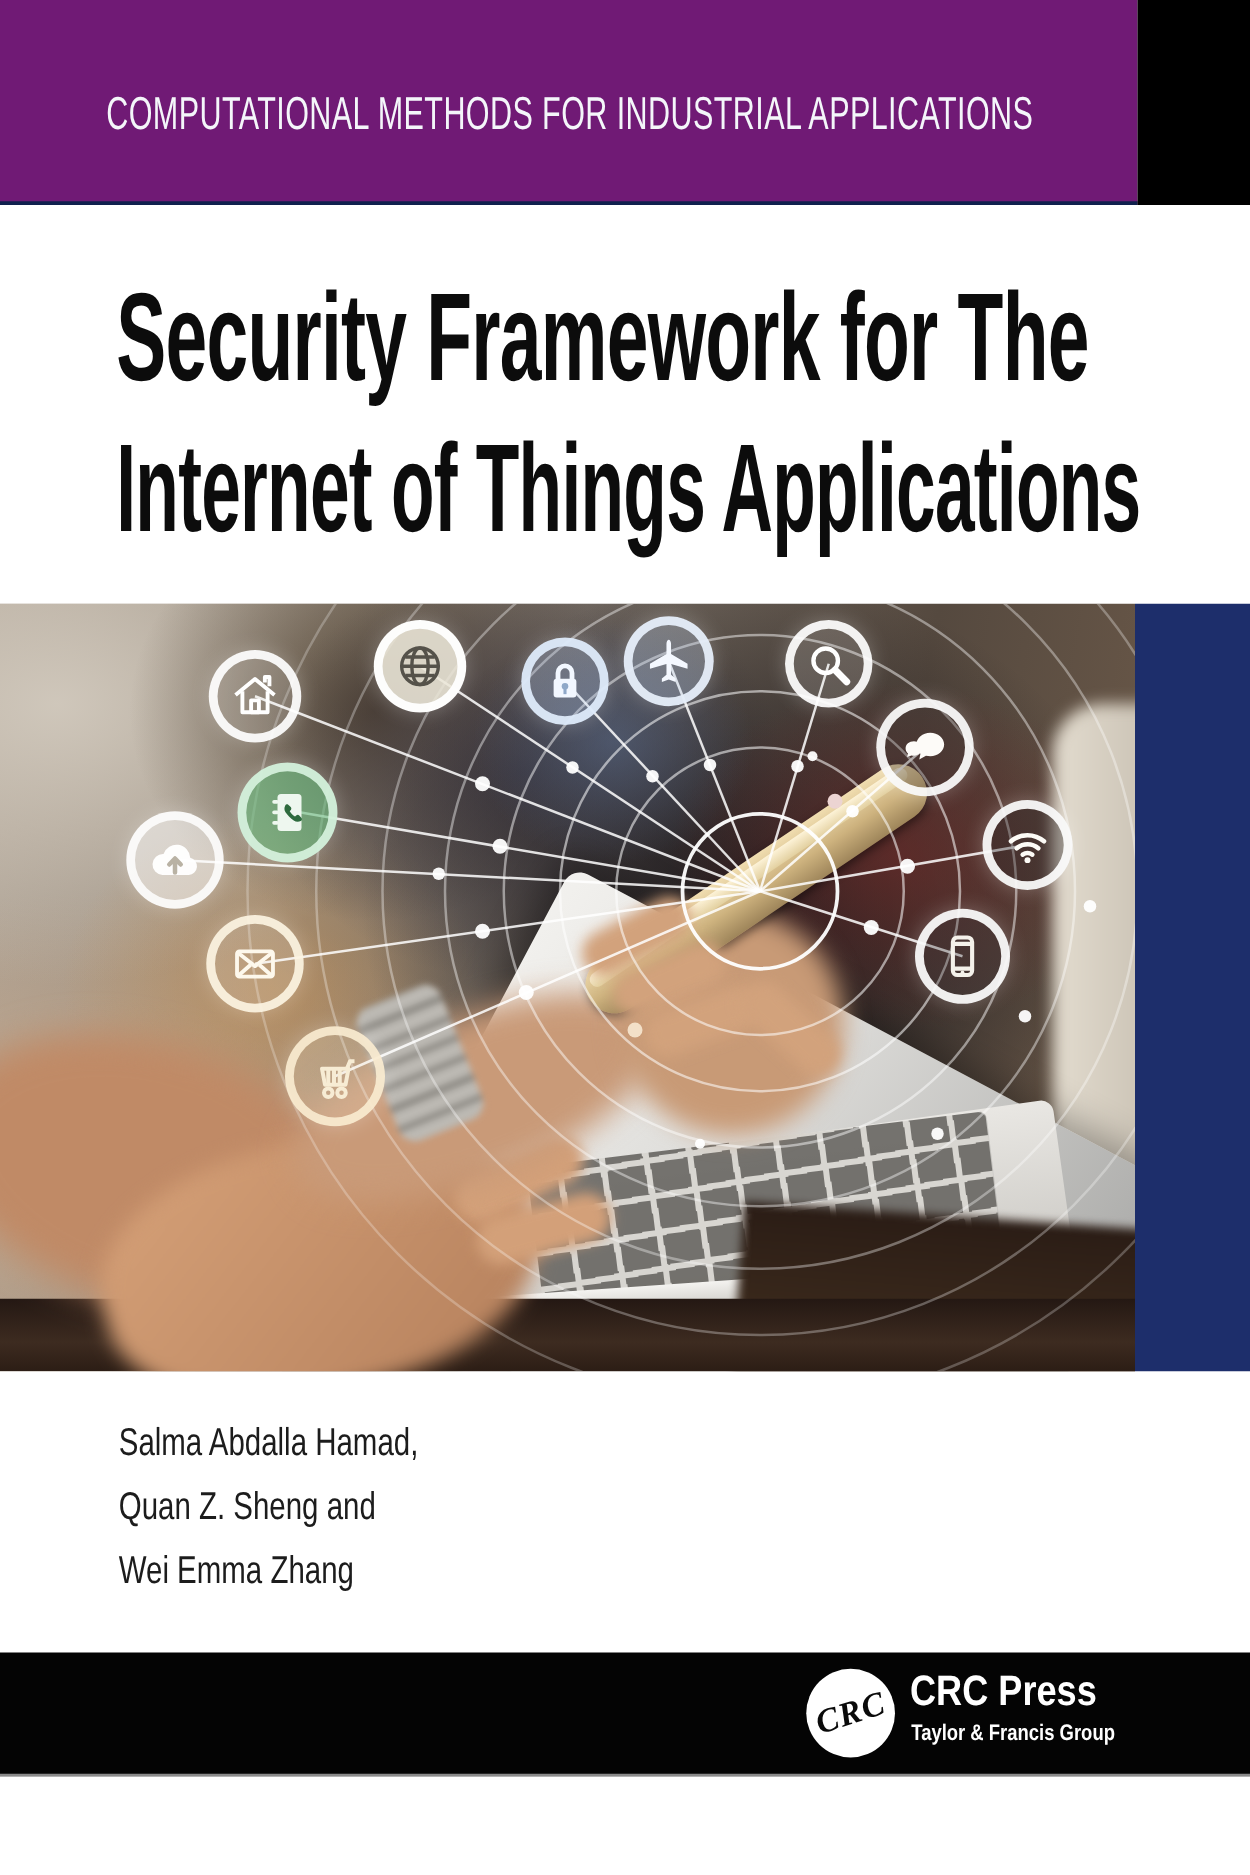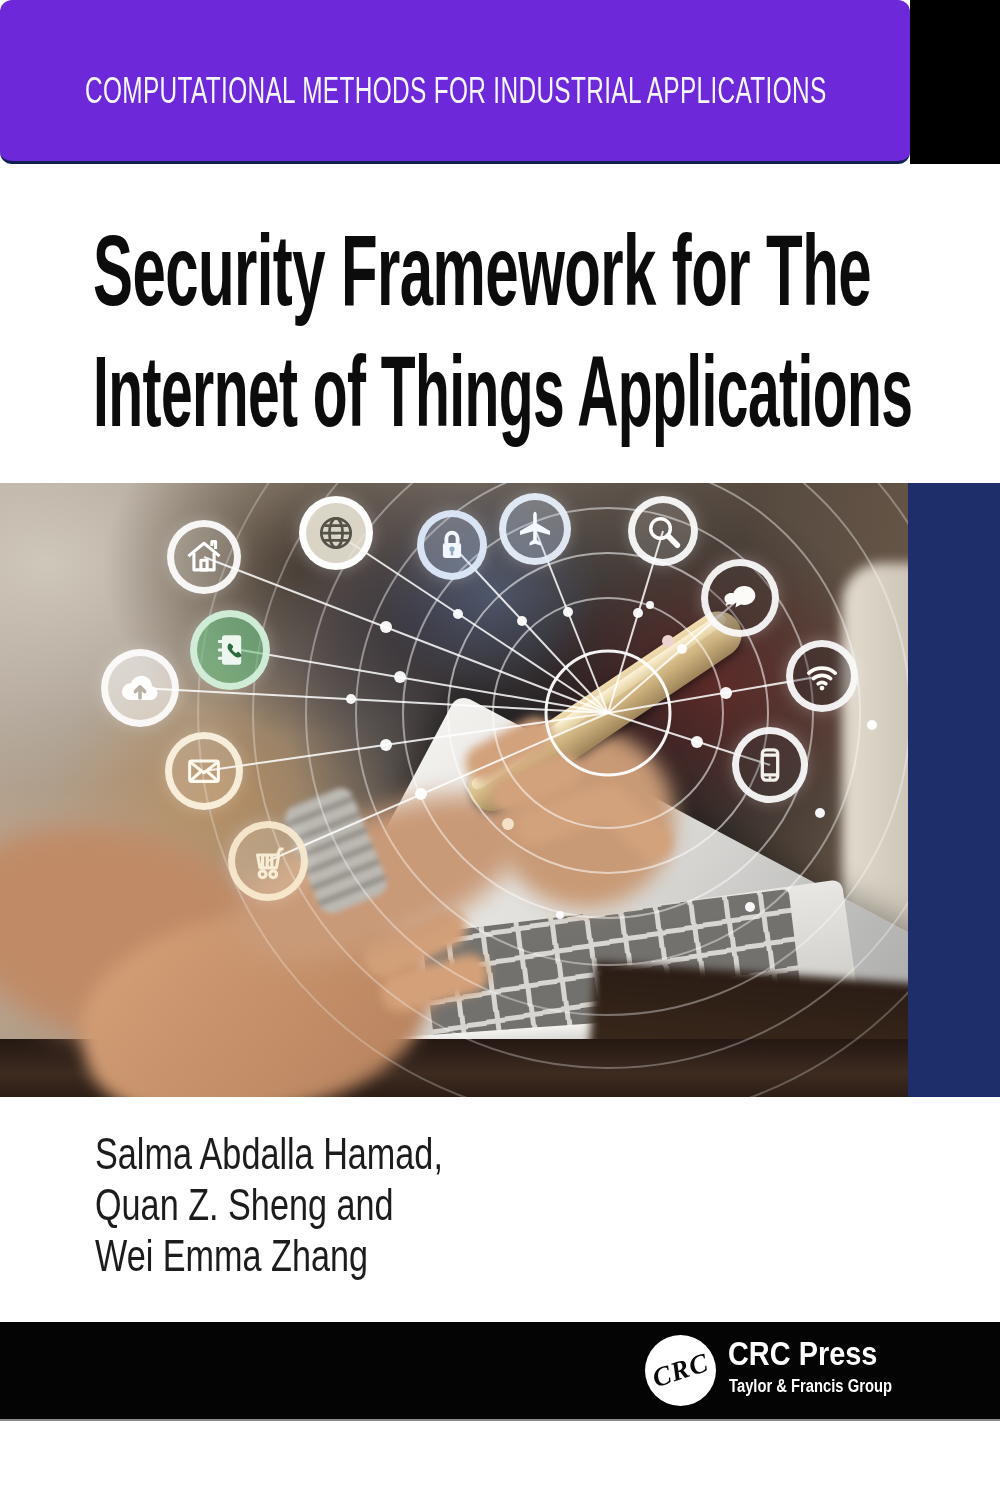--- a/index.html
+++ b/index.html
@@ -4,21 +4,21 @@
 <style>
   html,body { margin:0; padding:0; background:#ffffff; }
   .page {
     position:relative; width:1000px; height:1500px; background:#ffffff;
     font-family:"Liberation Sans", sans-serif; overflow:hidden;
   }
 
   
   .top-band {
     position:absolute; left:0; top:0; width:910px; height:164px;
-    background:#6d28d9; border-bottom:3px solid #10204d; box-sizing:border-box;border-radius:12px;
+    background:#701a75; border-bottom:3px solid #10204d; box-sizing:border-box;
   }
   .series-text {
     position:absolute; left:85px; top:70px; color:#f4f6fa;
     font-size:37px; font-weight:400; letter-spacing:0.5px; white-space:nowrap;
     transform:scaleX(0.66); transform-origin:left top;
   }
   .top-corner {
     position:absolute; left:910px; top:0; width:90px; height:164px; background:#000000;
   }
 
@@ -94,21 +94,21 @@
 
   
   .icon { position:absolute; border-radius:50%; box-sizing:border-box;
           display:flex; align-items:center; justify-content:center;
           border:7px solid rgba(255,255,255,.92); background:rgba(255,255,255,.14);
           box-shadow:0 0 16px rgba(255,255,255,.25); }
   .icon svg { display:block; }
 
   
   .authors { position:absolute; left:95px; top:1128px; color:#1c1c1c;
-             font-size:45px; line-height:51px; font-weight:400; }
+             font-size:31px; line-height:51px; font-weight:400; }
   .author-line { white-space:nowrap; transform:scaleX(0.76); transform-origin:left center; }
 
   
   .pub-band { position:absolute; left:0; top:1322px; width:1000px; height:97px;
               background:#040404; border-bottom:2px solid #8a8a8a; box-sizing:content-box; }
   .crc-circle { position:absolute; left:645px; top:13px; width:71px; height:71px;
                 border-radius:50%; background:#ffffff; }
   .crc-monogram { display:block; width:100%; text-align:center; line-height:71px;
                   transform:rotate(-18deg); color:#0a0a0a;
                   font-family:"Liberation Serif", serif; font-style:italic; font-weight:bold;

